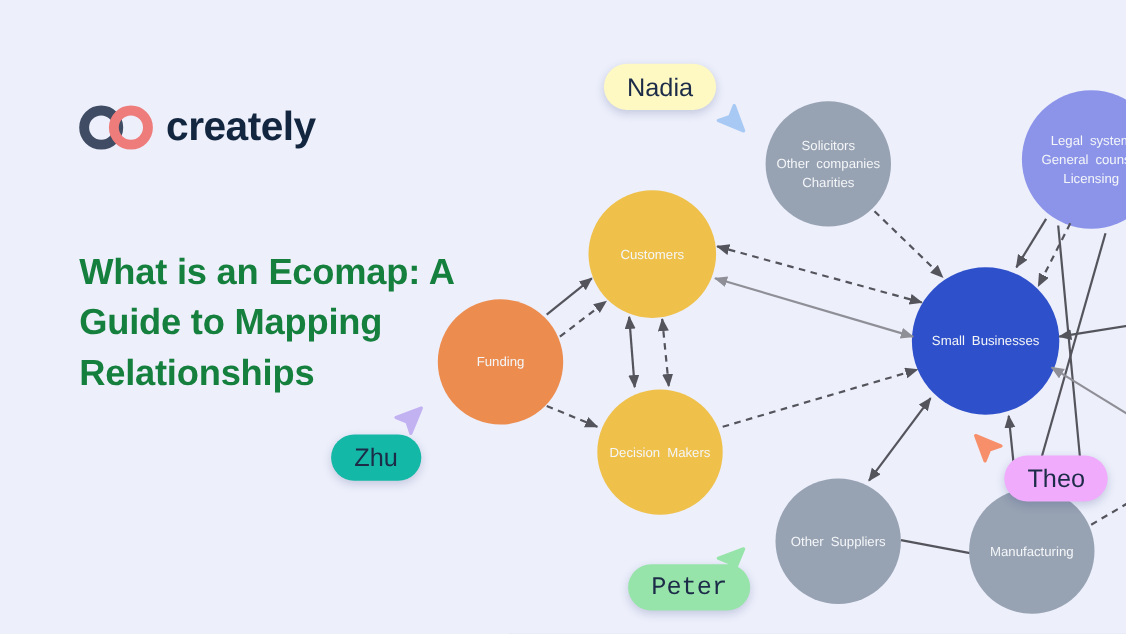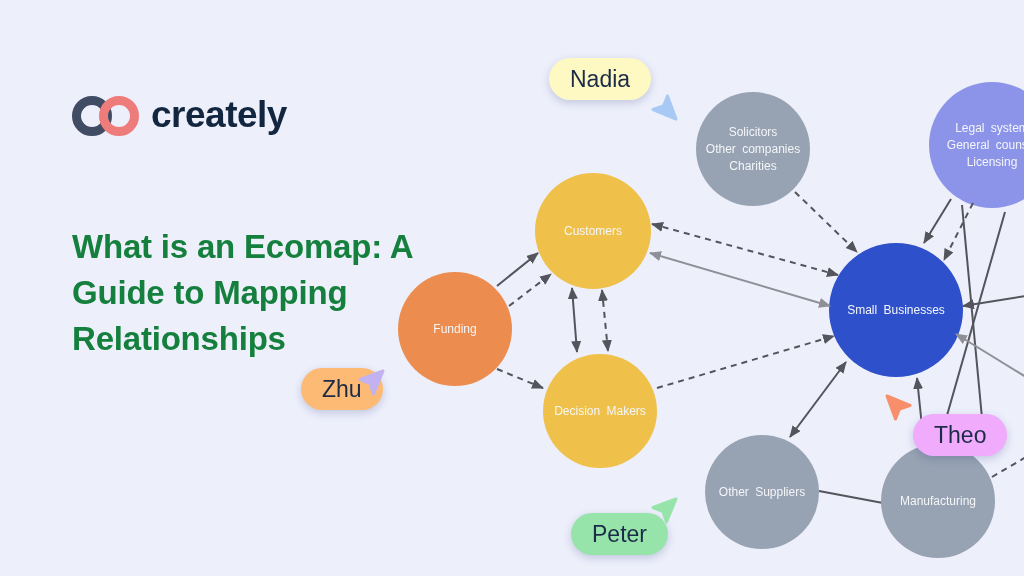--- a/index.html
+++ b/index.html
@@ -105,25 +105,25 @@
       <line x1="1026" y1="377" x2="956" y2="334" stroke="#8F8F97" stroke-width="2" marker-end="url(#arrow-gray)"></line>
       <line x1="924" y1="446" x2="917" y2="378" stroke="#54545C" stroke-width="2" marker-end="url(#arrow-dark)"></line>
       <line x1="992" y1="477" x2="1026" y2="457" stroke="#54545C" stroke-width="2" stroke-dasharray="6 5"></line>
     </svg>
 
   <div id="cursors-layer">
       <div class="pill" style="left: 549px; top: 58px; background: #fef9c3; color: rgb(28, 43, 72);">Nadia</div>
       <svg class="pointer" viewBox="0 0 30 30" style="left: 649px; top: 92px; transform: rotate(90deg);">
         <path d="M27 3 L4 11.5 L14 15.5 L17.5 26 Z" fill="#A7C9F4" stroke="#A7C9F4" stroke-width="3" stroke-linejoin="round"></path>
       </svg>
-      <div class="pill" style="left: 301px; top: 368px; background: #fdba74; color: rgb(28, 43, 72);">Zhu</div>
+      <div class="pill" style="left: 301px; top: 395px; background: #14b8a6; color: rgb(28, 43, 72);">Zhu</div>
       <svg class="pointer" viewBox="0 0 30 30" style="left: 356px; top: 368px; transform: rotate(0deg);">
         <path d="M27 3 L4 11.5 L14 15.5 L17.5 26 Z" fill="#C2B2F2" stroke="#C2B2F2" stroke-width="3" stroke-linejoin="round"></path>
       </svg>
-      <div class="pill" style="left: 571px; top: 513px; background: rgb(151, 228, 171); color: rgb(28, 43, 72);">Peter</div>
+      <div class="pill" style="left: 571px; top: 513px; background: rgb(151, 228, 171); color: rgb(28, 43, 72); font-family: Liberation Mono, monospace;">Peter</div>
       <svg class="pointer" viewBox="0 0 30 30" style="left: 649px; top: 496px; transform: rotate(0deg);">
         <path d="M27 3 L4 11.5 L14 15.5 L17.5 26 Z" fill="#97E4AB" stroke="#97E4AB" stroke-width="3" stroke-linejoin="round"></path>
       </svg>
       <div class="pill" style="left: 913px; top: 414px; background: #f0abfc; color: rgb(28, 43, 72);">Theo</div>
       <svg class="pointer" viewBox="0 0 30 30" style="left: 884px; top: 393px; transform: rotate(-90deg);">
         <path d="M27 3 L4 11.5 L14 15.5 L17.5 26 Z" fill="#F78F6B" stroke="#F78F6B" stroke-width="3" stroke-linejoin="round"></path>
       </svg>
     </div>
 </div>
 

